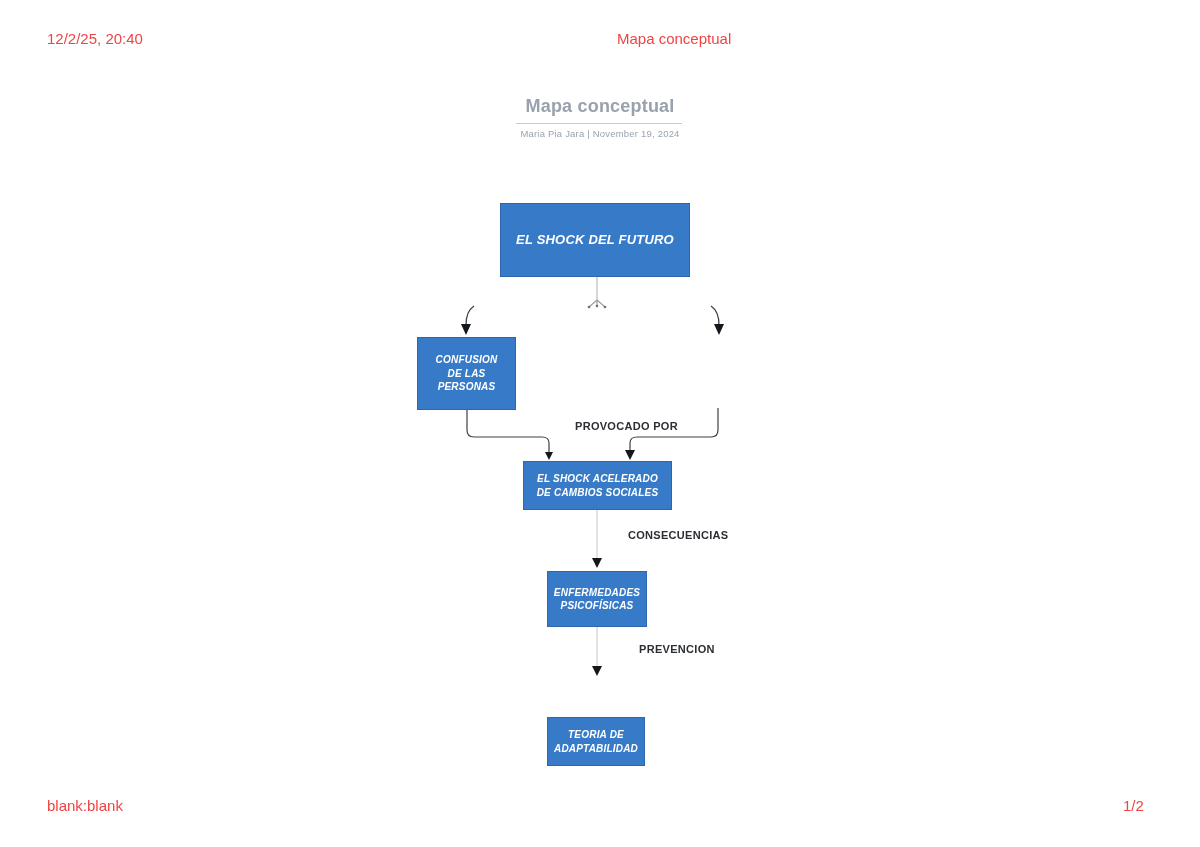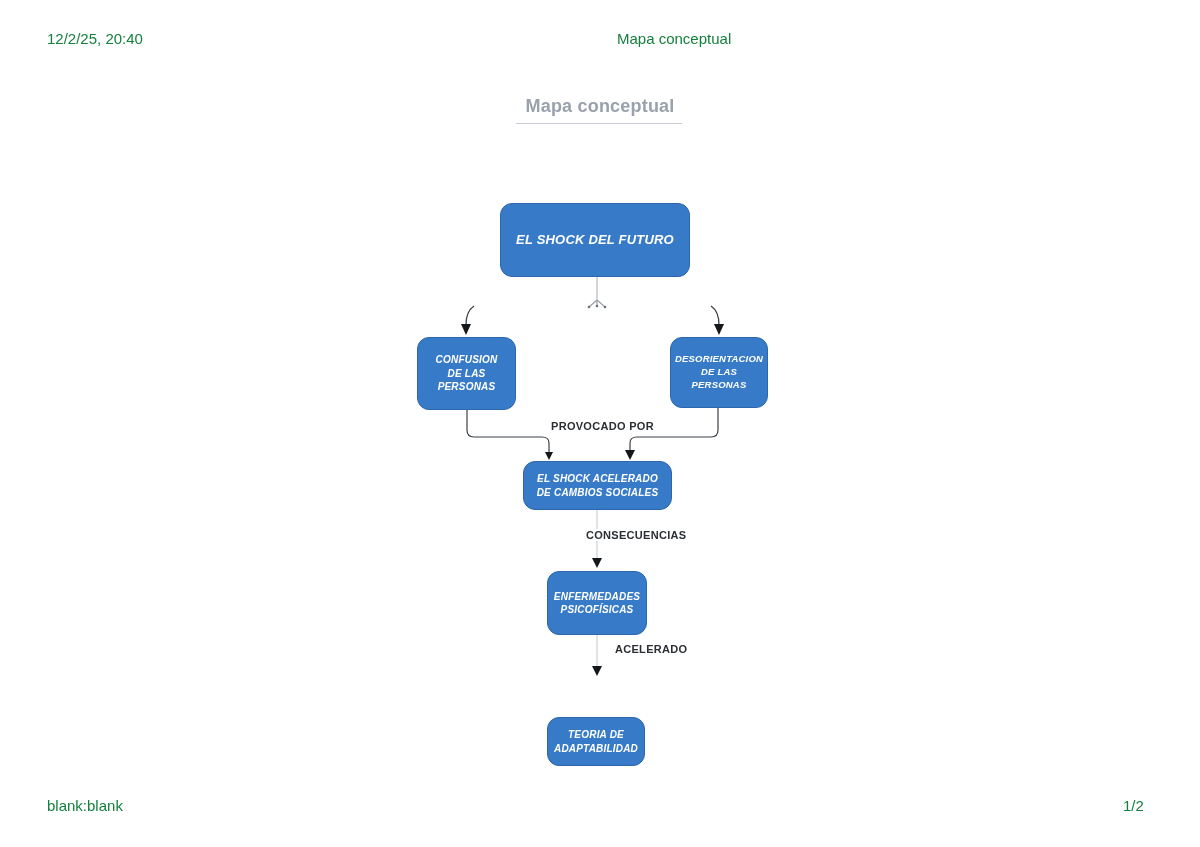--- a/index.html
+++ b/index.html
@@ -1,21 +1,21 @@
 <!DOCTYPE html>
 <html><head>
 <meta charset="utf-8">
 <style>
   html,body{margin:0;padding:0;background:#fff;}
   .page{
     position:relative;width:1200px;height:847px;background:#ffffff;
     font-family:"Liberation Sans",sans-serif;overflow:hidden;color:#111;
   }
   
-  .hdr-text{position:absolute;font-size:15px;color:#15803d;}
+  .hdr-text{position:absolute;font-size:15px;color:#ef4444;}
   .hdr-left{left:47px;top:30px;}
   .hdr-center{left:617px;top:30px;}
   .ftr-left{left:47px;top:797px;}
   .ftr-right{left:1123px;top:797px;text-align:center;}
 
   
   .doc-title{
     position:absolute;left:0;right:0;top:96px;text-align:center;
     font-size:18px;font-weight:bold;color:#99a1ad;letter-spacing:.2px;
   }
@@ -23,55 +23,56 @@
     position:absolute;left:516px;top:123px;width:166px;height:1px;background:#c6cbd4;
   }
   .doc-byline{
     position:absolute;left:0;right:0;top:128px;text-align:center;
     font-size:9.5px;color:#9aa3b2;letter-spacing:.2px;
   }
 
   
   .node{
     position:absolute;box-sizing:border-box;
-    background:#377bc8;border:1.5px solid #2d66ad;border-radius:12px;
+    background:#377bc8;border:1.5px solid #2d66ad;border-radius:0;
     color:#ffffff;font-weight:bold;font-style:italic;
     display:flex;align-items:center;justify-content:center;
     text-align:center;letter-spacing:.2px;line-height:1.35;
   }
   .node-shock{left:500px;top:203px;width:190px;height:74px;font-size:13px;padding:4px 10px;}
   .node-confusion{left:417px;top:337px;width:99px;height:73px;font-size:10px;padding:4px 12px;}
   .node-desorientacion{left:670px;top:337px;width:98px;height:71px;font-size:9.5px;padding:2px 4px;}
   .node-ritmo{left:523px;top:461px;width:149px;height:49px;font-size:10px;padding:2px 7px;}
-  .node-enfermedades{left:547px;top:571px;width:100px;height:64px;font-size:10px;padding:2px 6px;}
+  .node-enfermedades{left:547px;top:571px;width:100px;height:56px;font-size:10px;padding:2px 6px;}
   .node-teoria{left:547px;top:681px;width:98px;height:49px;font-size:10px;padding:2px 6px;margin-top:36px;}
 
   
   .edge-label{
     position:absolute;font-size:11px;font-weight:600;color:#2b2f33;
-    letter-spacing:.3px;background:#fff;padding:0 2px;white-space:nowrap;
+    letter-spacing:.3px;background:#fff;padding:0 2px;white-space:nowrap;margin-left:24px;
   }
   .lbl-provocado{left:549px;top:420px;}
-  .lbl-consecuencias{left:584px;top:529px;}
+  .lbl-consecuencias{left:602px;top:529px;}
   .lbl-prevencion{left:613px;top:643px;}
 
   .edges-svg{position:absolute;left:0;top:0;width:1200px;height:847px;}
 </style>
 </head>
 <body>
 
 <div class="page">
 
   <div class="hdr-text hdr-left">12/2/25, 20:40</div>
   <div class="hdr-text hdr-center">Mapa conceptual</div>
   <div class="hdr-text ftr-left">blank:blank</div>
   <div class="hdr-text ftr-right">1/2</div>
 
   <div class="doc-title">Mapa conceptual</div>
   <div class="doc-title-rule"></div>
+  <div class="doc-byline">Maria Pia Jara | November 19, 2024</div>
 
   <svg class="edges-svg" viewBox="0 0 1200 847" xmlns="http://www.w3.org/2000/svg" aria-hidden="true">
 
     <g stroke="#b7bcc2" stroke-width="1.2" fill="none">
       <path d="M597,277 V300"></path>
       <path d="M597,300 L589,307 M597,300 L605,307 M597,300 V306" stroke="#9aa0a6"></path>
     </g>
     <circle cx="589" cy="307" r="1.3" fill="#6b7177"></circle>
     <circle cx="605" cy="307" r="1.3" fill="#6b7177"></circle>
     <circle cx="597" cy="306" r="1.3" fill="#6b7177"></circle>
@@ -93,30 +94,27 @@
     <path d="M597,619 V666" stroke="#c3c8cd" stroke-width="1" fill="none"></path>
     <polygon points="592,666 602,666 597,676" fill="#15181b"></polygon>
   </svg>
 
   <div class="node node-shock">
     <span>EL SHOCK DEL FUTURO</span>
   </div>
   <div class="node node-confusion">
     <span>CONFUSION DE LAS PERSONAS</span>
   </div>
-  <div class="node node-desorientacion">
-    <span>DESORIENTACION DE LAS PERSONAS</span>
-  </div>
   <div class="node node-ritmo">
     <span>EL SHOCK ACELERADO DE CAMBIOS SOCIALES</span>
   </div>
   <div class="node node-enfermedades">
     <span>ENFERMEDADES PSICOFÍSICAS</span>
   </div>
   <div class="node node-teoria">
     <span>TEORIA DE ADAPTABILIDAD</span>
   </div>
 
   <div class="edge-label lbl-provocado">PROVOCADO POR</div>
   <div class="edge-label lbl-consecuencias">CONSECUENCIAS</div>
-  <div class="edge-label lbl-prevencion">ACELERADO</div>
+  <div class="edge-label lbl-prevencion">PREVENCION</div>
 
 </div>
 
 </body></html>

